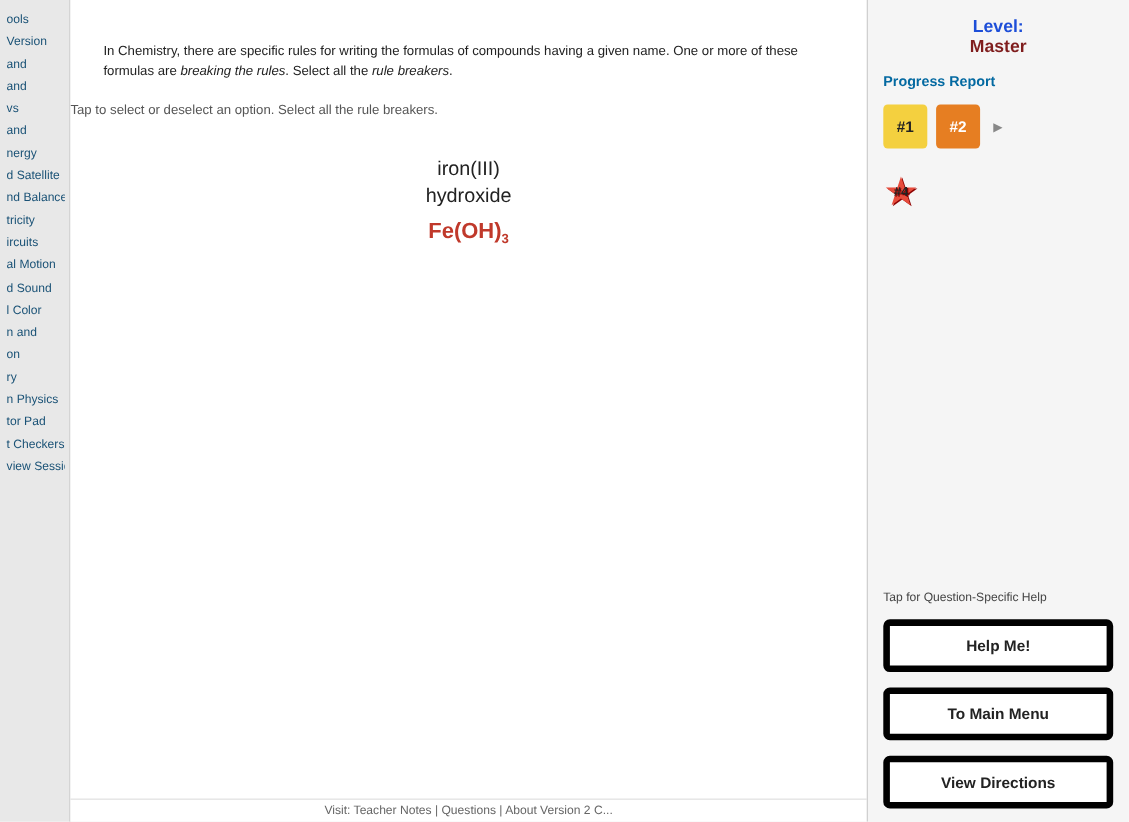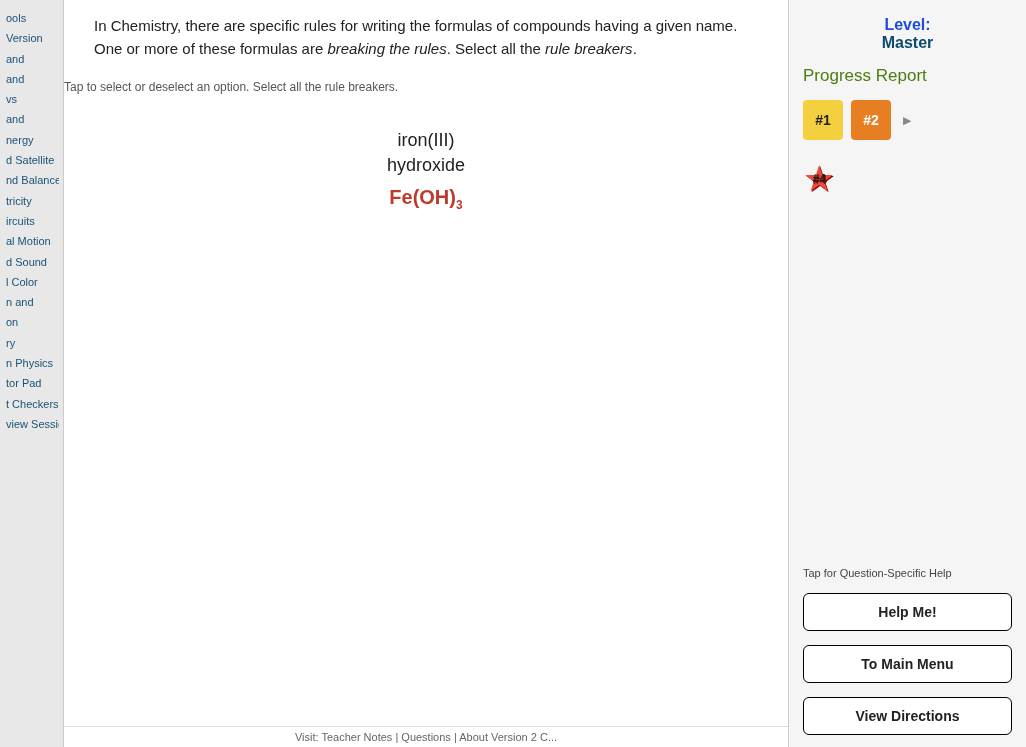--- a/index.html
+++ b/index.html
@@ -37,22 +37,22 @@
     
     #main {
       flex: 1;
       display: flex;
       flex-direction: column;
       background: #fff;
     }
 
     
     #instructions {
-      padding: 15px 30px 10px 30px;
-      font-size: 15px;
+      padding: 37px 30px 10px 30px;
+      font-size: 12px;
       line-height: 1.5;
       color: #222;
       max-width: 740px;
     }
 
     #tap-note {
       text-align: left;
       font-size: 12px;
       color: #555;
       margin-top: 10px;
@@ -128,27 +128,27 @@
       margin-top: 4px;
     }
     .level-info .label {
       font-size: 16px;
       font-weight: bold;
       color: #1d4ed8;
     }
     .level-info .value {
       font-size: 16px;
       font-weight: bold;
-      color: #0c4a6e;
+      color: #7f1d1d;
     }
 
     .progress-title {
-      color: #4d7c0f;
-      font-weight: normal;
-      font-size: 17px;
+      color: #0369a1;
+      font-weight: bold;
+      font-size: 13px;
       margin-top: 4px;
     }
 
     .progress-badges {
       display: flex;
       gap: 8px;
       align-items: center;
       flex-wrap: wrap;
       margin-top: 4px;
     }
@@ -189,21 +189,21 @@
       font-size: 12px;
       font-weight: bold;
       color: #222;
     }
 
     .right-button {
       display: block;
       width: 100%;
       padding: 10px 8px;
       background: #fff;
-      border: 1px solid #000000;
+      border: 6px solid #000000;
       border-radius: 6px;
       font-size: 14px;
       font-weight: bold;
       color: #222;
       text-align: center;
       cursor: pointer;
       margin-top: 4px;
     }
 
     .help-note {

